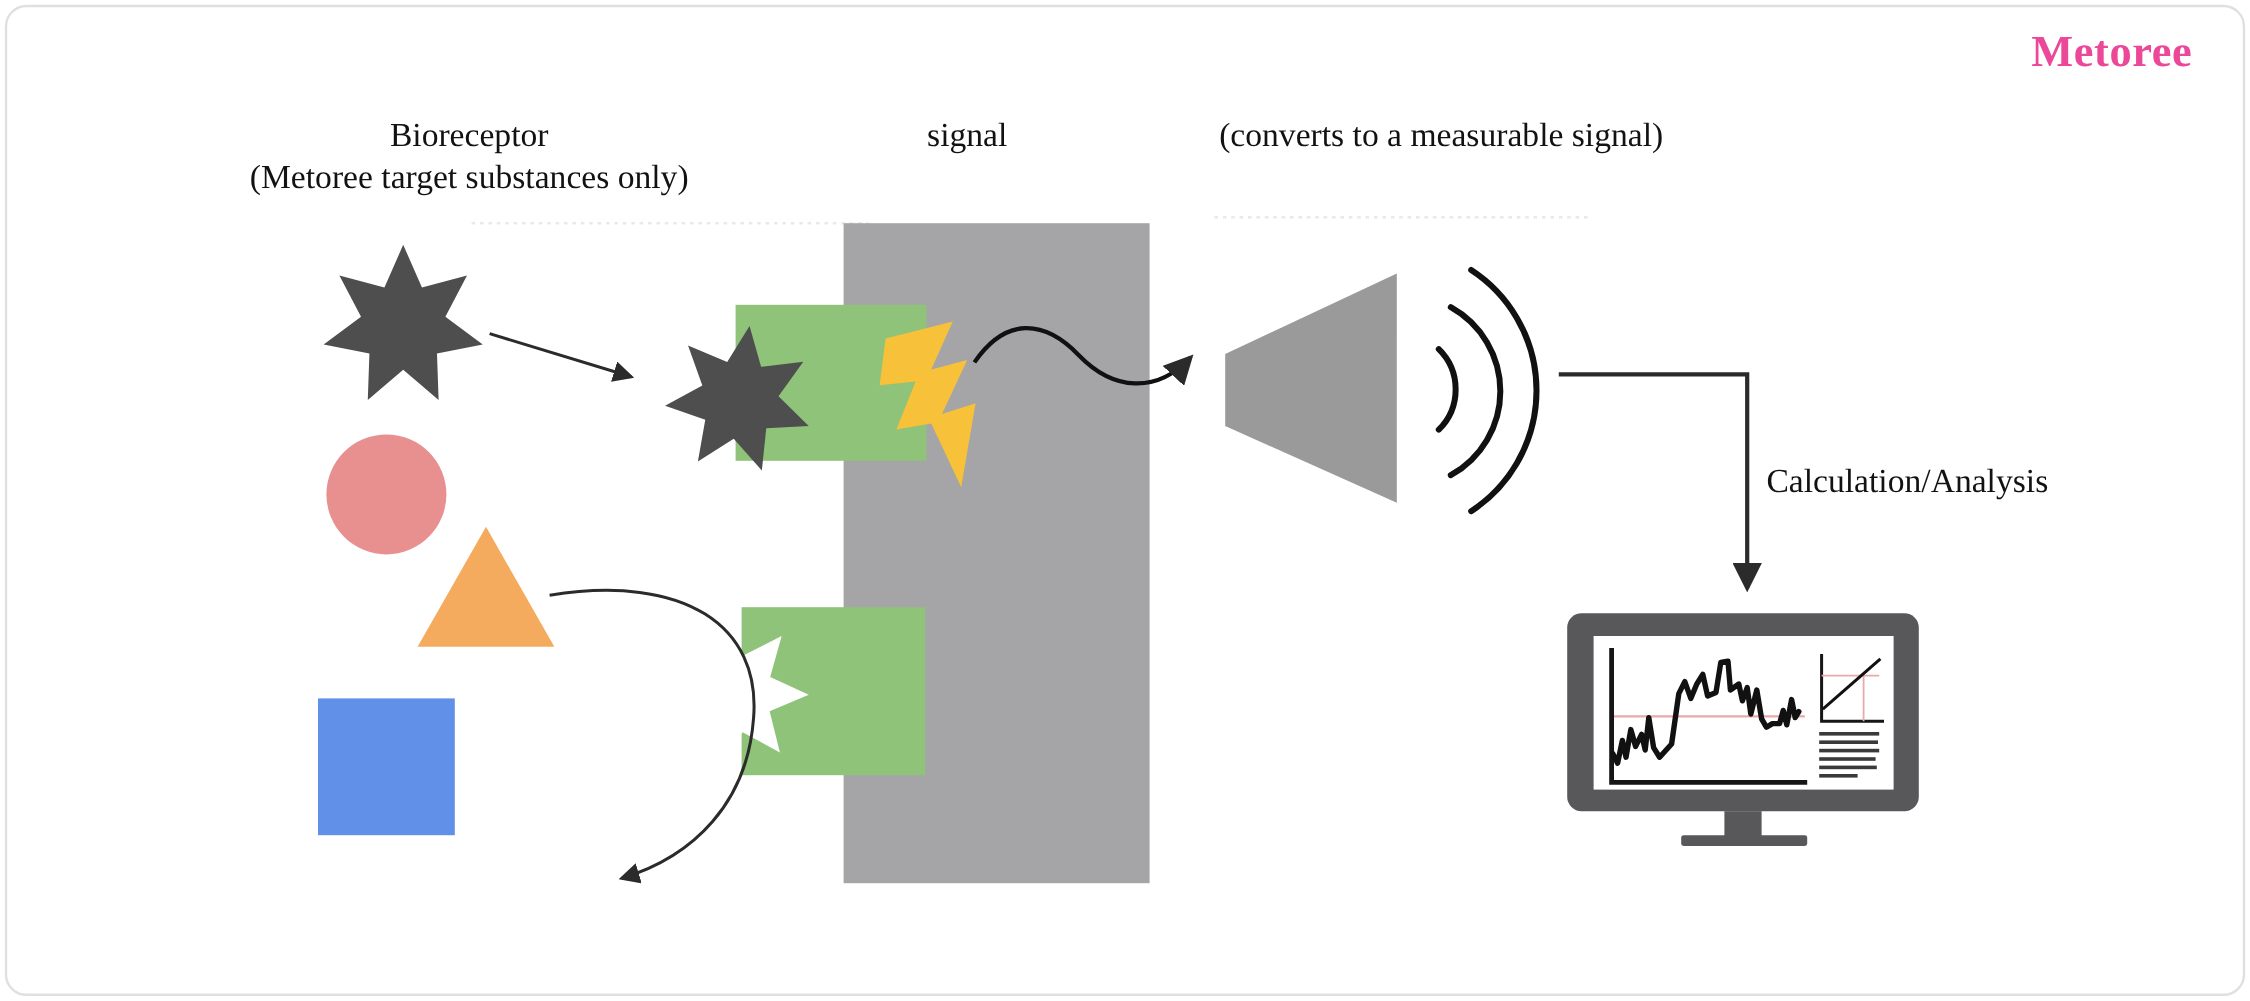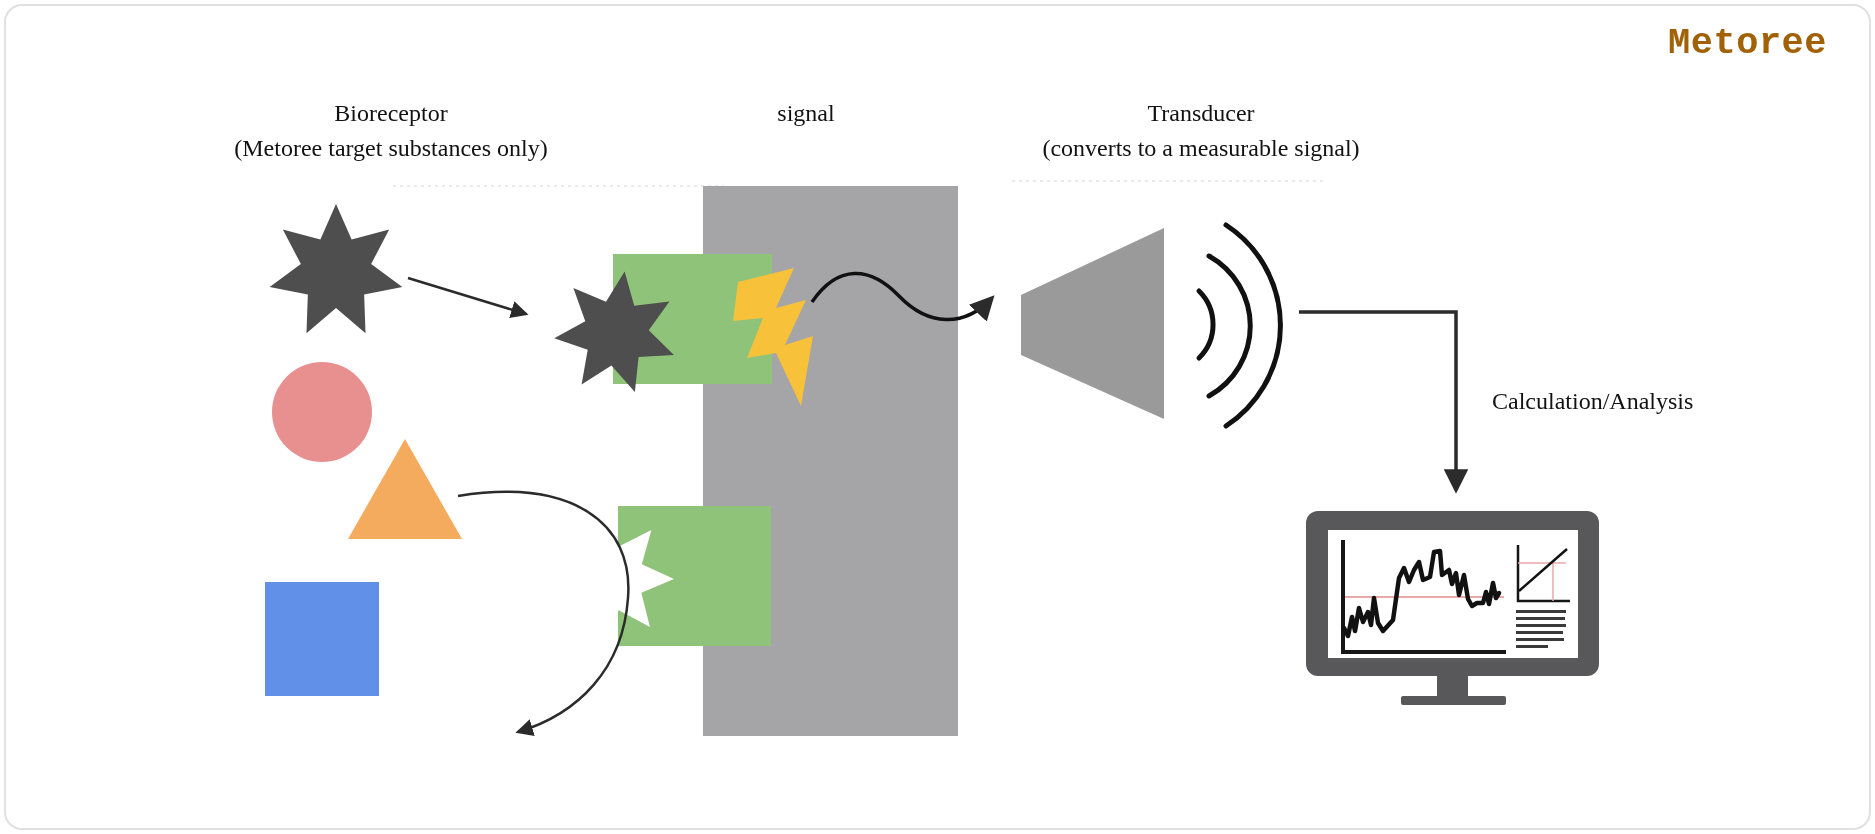--- a/index.html
+++ b/index.html
@@ -1,25 +1,25 @@
 <!DOCTYPE html>
 <html><head>
 <meta charset="utf-8">
 <style>
   html,body{margin:0;padding:0;background:#ffffff;}
   .stage{position:relative;width:1875px;height:834px;background:#ffffff;overflow:hidden;
          font-family:"Liberation Serif", serif;}
   .card{position:absolute;left:4px;top:4px;right:4px;bottom:4px;
         border:2px solid #e0e0e0;border-radius:18px;background:#ffffff;}
   .diagram-svg{position:absolute;left:0;top:0;width:1875px;height:834px;}
-  .label{position:absolute;color:#121212;font-size:24px;line-height:35px;
+  .label{position:absolute;color:#121212;font-size:28px;line-height:35px;
          text-align:center;white-space:nowrap;}
   .watermark{position:absolute;top:16px;right:42px;
-             font-family:Liberation Mono, monospace;font-weight:bold;
-             font-size:37px;letter-spacing:0.5px;color:#a16207;margin-left:44px;}
+             font-family:Liberation Serif, serif;font-weight:bold;
+             font-size:37px;letter-spacing:0.5px;color:#ec4899;margin-left:44px;}
 </style>
 </head>
 <body>
 
 <div class="stage">
   <div class="card">
 
     <svg class="diagram-svg" viewBox="0 0 1875 834">
       <defs>
         <polygon id="star7" points="0,-100 23,-47.8 78.2,-62.4 51.7,-11.8 97.5,22.2 41.4,33.1 43.4,90.1 0,53 -43.4,90.1 -41.4,33.1 -97.5,22.2 -51.7,-11.8 -78.2,-62.4 -23,-47.8"></polygon>
@@ -88,20 +88,19 @@
     </svg>
 
     <div class="label" style="left:195px;top:90px;width:380px;">
       <div>Bioreceptor</div>
       <div>(Metoree target substances only)</div>
     </div>
     <div class="label" style="left:620px;top:90px;width:360px;">
       <div>signal</div>
     </div>
     <div class="label" style="left:950px;top:90px;width:490px;">
-      <div>Transducer</div>
       <div>(converts to a measurable signal)</div>
     </div>
-    <div class="label" style="left:1466px;top:378px;text-align:left;margin-left:20px;">Calculation/Analysis</div>
+    <div class="label" style="left:1466px;top:378px;text-align:left;">Calculation/Analysis</div>
 
     <div class="watermark">Metoree</div>
   </div>
 </div>
 
 </body></html>

